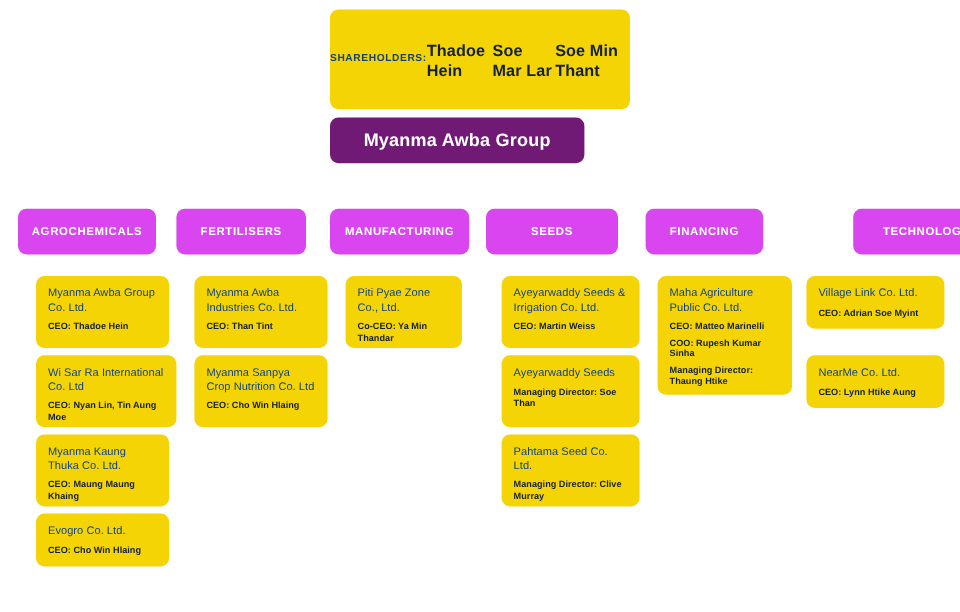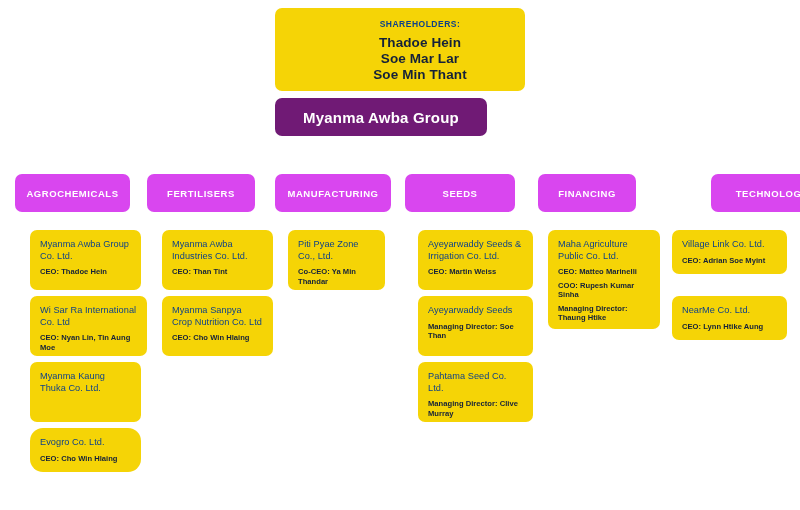--- a/index.html
+++ b/index.html
@@ -26,25 +26,24 @@
   .shareholders-box {
     position: absolute;
     left: 275px;
     top: 8px;
     width: 250px;
     height: 83px;
     background: #F5D406;
     border-radius: 7px;
     box-sizing: border-box;
     display: flex;
-    flex-direction: column;
+    flex-direction: row;
     align-items: center;
     justify-content: center;
     padding-top: 2px;
-    padding-left: 40px;
   }
   .shareholders-label {
     color: #0D4189;
     font-size: 8.5px;
     font-weight: bold;
     letter-spacing: 0.5px;
     margin-bottom: 6px;
   }
   .shareholder-name {
     color: #14213a;
@@ -159,22 +158,23 @@
   <div class="company-card" style="left:30px; top:230px; width:111px; height:60px;">
     <div class="company-name">Myanma Awba Group Co. Ltd.</div>
     <div class="company-role">CEO: Thadoe Hein</div>
   </div>
   <div class="company-card" style="left:30px; top:296px; width:117px; height:60px;">
     <div class="company-name">Wi Sar Ra International Co. Ltd</div>
     <div class="company-role">CEO: Nyan Lin, Tin Aung Moe</div>
   </div>
   <div class="company-card" style="left:30px; top:362px; width:111px; height:60px;">
     <div class="company-name">Myanma Kaung Thuka Co. Ltd.</div>
-  </div>
-  <div class="company-card" style="left:30px; top:428px; width:111px; height:44px;border-radius:13px;">
+    <div class="company-role">CEO: Maung Maung Khaing</div>
+  </div>
+  <div class="company-card" style="left:30px; top:428px; width:111px; height:44px;">
     <div class="company-name">Evogro Co. Ltd.</div>
     <div class="company-role">CEO: Cho Win Hlaing</div>
   </div>
 
   <div class="company-card" style="left:162px; top:230px; width:111px; height:60px;">
     <div class="company-name">Myanma Awba Industries Co. Ltd.</div>
     <div class="company-role">CEO: Than Tint</div>
   </div>
   <div class="company-card" style="left:162px; top:296px; width:111px; height:60px;">
     <div class="company-name">Myanma Sanpya Crop Nutrition Co. Ltd</div>

